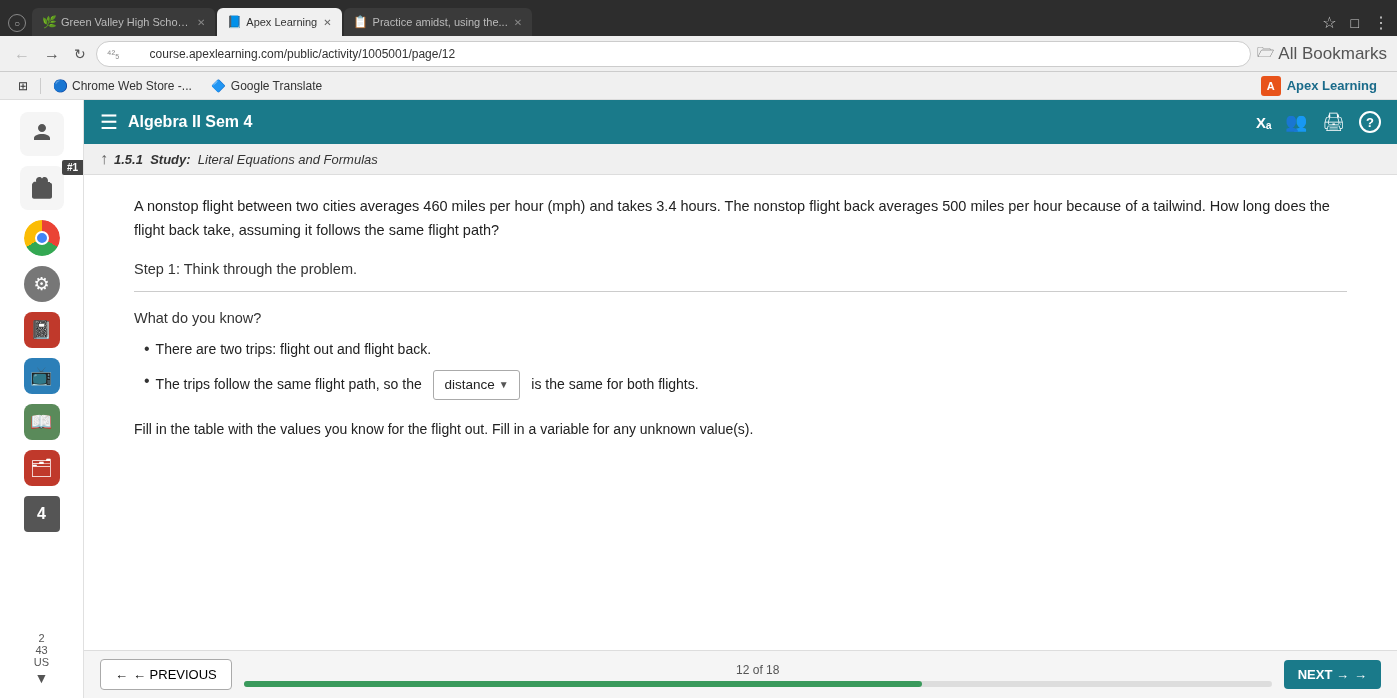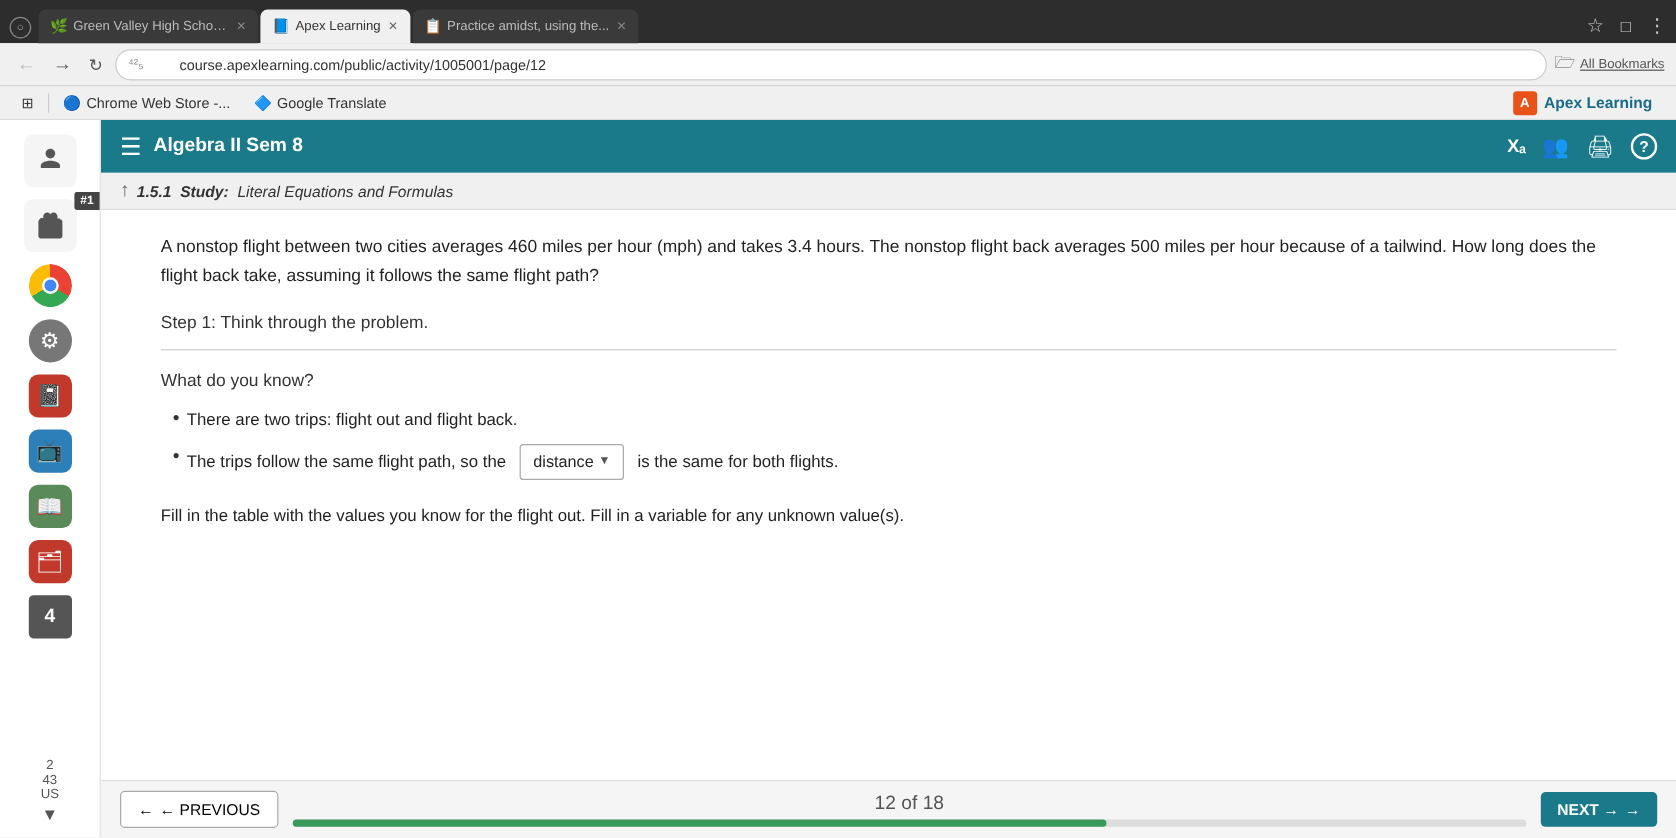--- a/index.html
+++ b/index.html
@@ -40,21 +40,21 @@
 <div style="display:flex; align-items:center; background:#f0f0f0; height:36px; padding:0 10px; gap:6px; border-bottom:1px solid #ccc;">
   <button style="background:none; border:none; font-size:16px; color:#bbb; cursor:default; padding:2px 4px;">←</button>
   <button style="background:none; border:none; font-size:16px; color:#555; cursor:pointer; padding:2px 4px;">→</button>
   <button style="background:none; border:none; font-size:14px; color:#555; cursor:pointer; padding:2px 4px;">↻</button>
   <div style="display:flex; align-items:center; flex:1; height:26px; border:1px solid #ccc; border-radius:13px; background:white; padding:0 10px; gap:6px;">
     <span style="font-size:11px; color:#888;">⁴²₅</span>
     <input type="text" style="border: none; outline: none; font-size: 12px; color: rgb(51, 51, 51); flex: 1 1 0%; background: transparent; margin-left: 24px;" value="course.apexlearning.com/public/activity/1005001/page/12">
   </div>
   <div style="display:flex; align-items:center; gap:4px; cursor:pointer;">
     <span style="font-size:14px; color:#555;">🗁</span>
-    <span style="font-size:11px; color:#555;text-decoration:underline;">All Bookmarks</span>
+    <span style="font-size:17px; color:#555;">All Bookmarks</span>
   </div>
 </div>
 
 <div style="display:flex; align-items:center; background:#f0f0f0; height:28px; padding:0 10px; gap:4px; border-bottom:1px solid #ddd;">
   <div style="display:flex; align-items:center; gap:3px; padding:2px 8px; border-radius:3px; cursor:pointer; font-size:12px; color:#333;">
     <span style="font-size:12px;">⊞</span>
   </div>
   <div style="width:1px; height:16px; background:#ccc;"></div>
   <div style="display:flex; align-items:center; gap:4px; padding:2px 8px; border-radius:3px; cursor:pointer; font-size:12px; color:#333;">
     <span style="font-size:12px;">🔵</span>
@@ -125,21 +125,21 @@
       <span>43</span>
       <span>US</span>
       <span style="font-size:14px; color:#555; margin-top:2px;">▼</span>
     </div>
   </div>
 
   <div style="flex:1; display:flex; flex-direction:column;">
 
     <div style="background:#1a7a8a; color:white; height:44px; display:flex; align-items:center; padding:0 16px; gap:10px;">
       <span style="font-size:20px; cursor:pointer;">☰</span>
-      <span style="font-size:16px; font-weight:bold; color:white;">Algebra II Sem 8</span>
+      <span style="font-size:16px; font-weight:bold; color:white;">Algebra II Sem 4</span>
       <div style="margin-left:auto; display:flex; align-items:center; gap:14px;">
         <span style="font-size:15px; color:white; cursor:pointer; font-weight:bold;">Xₐ</span>
         <span style="font-size:18px; color:white; cursor:pointer;">👥</span>
         <span style="font-size:18px; color:white; cursor:pointer;">🖨</span>
         <span style="width:22px; height:22px; border-radius:50%; border:2px solid white; display:flex; align-items:center; justify-content:center; font-size:13px; color:white; cursor:pointer; font-weight:bold;">?</span>
       </div>
     </div>
 
     <div style="background:#f0f0f0; border-bottom:1px solid #ddd; padding:6px 16px; display:flex; align-items:center; gap:6px;">
       <span style="color:#666; font-size:16px;">↑</span>
@@ -179,21 +179,21 @@
 
       <p style="font-size:14px; color:#222; line-height:1.65;">Fill in the table with the values you know for the flight out. Fill in a variable for any unknown value(s).</p>
     </div>
 
     <div style="background:#f5f5f5; border-top:1px solid #ddd; padding:8px 16px; display:flex; align-items:center; gap:12px;">
       <button style="background:white; border:1px solid #aaa; padding:7px 14px; border-radius:4px; font-size:13px; cursor:pointer; display:flex; align-items:center; gap:5px;">
         <span>←</span>
         <span style="font-size:13px;">← PREVIOUS</span>
       </button>
       <div style="flex:1; display:flex; flex-direction:column; align-items:center; gap:4px;">
-        <span style="font-size:16px; color:#555;">12 of 18</span>
+        <span style="font-size:12px; color:#555;">12 of 18</span>
         <div style="width:100%; height:6px; background:#ddd; border-radius:3px;">
           <div style="width:66%; height:6px; background:#3a9a5c; border-radius:3px;"></div>
         </div>
       </div>
       <button style="background:#1a7a8a; color:white; border:none; padding:7px 14px; border-radius:4px; font-size:13px; cursor:pointer; display:flex; align-items:center; gap:5px; font-weight:bold;">
         <span>NEXT →</span>
         <span>→</span>
       </button>
     </div>
 

